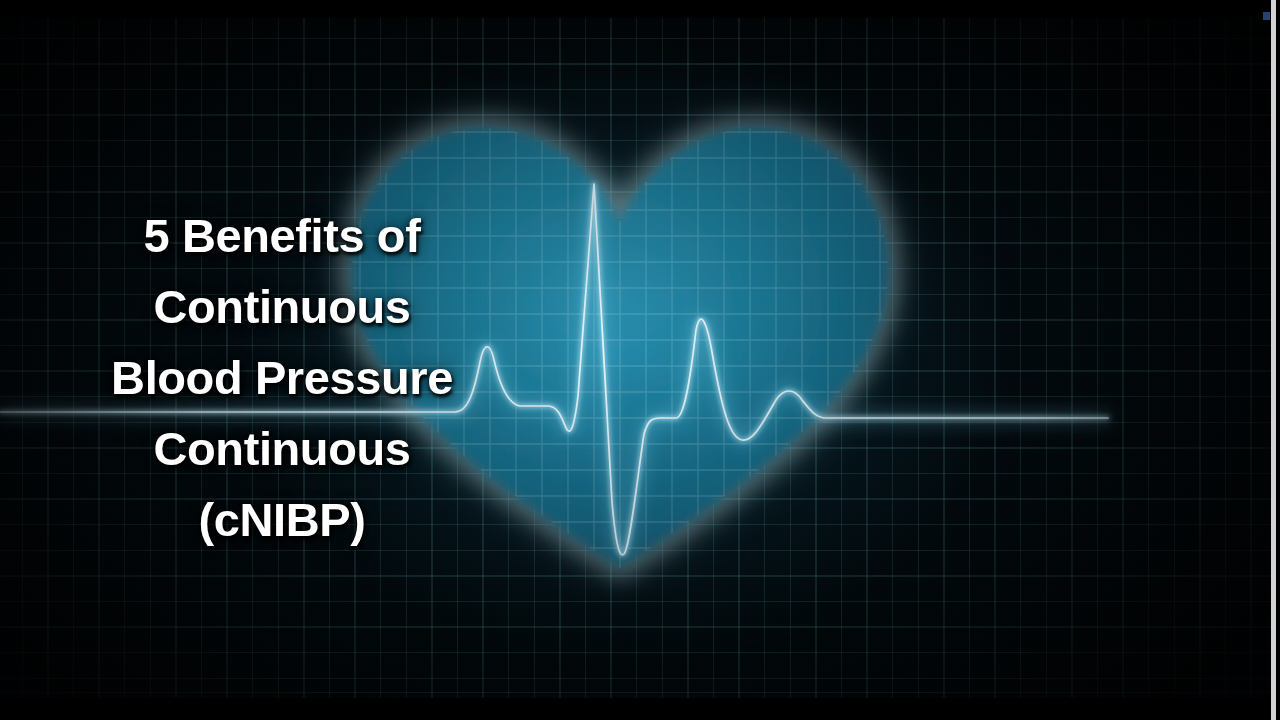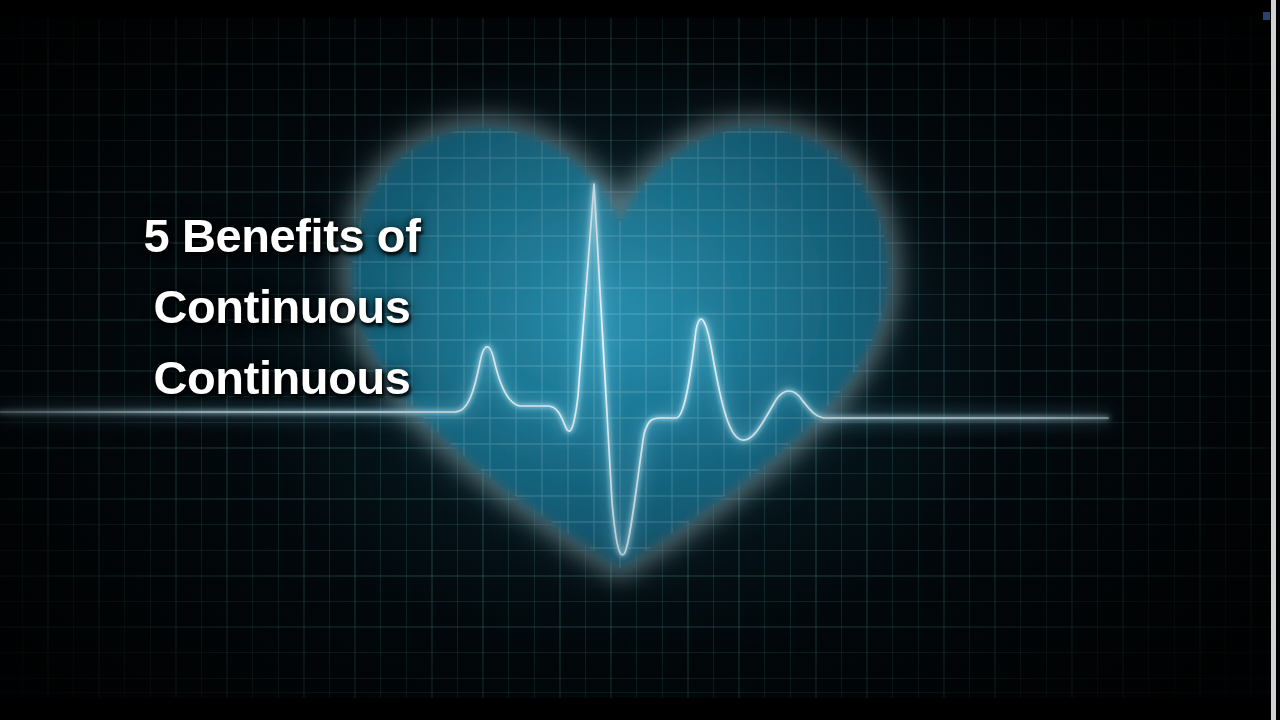--- a/index.html
+++ b/index.html
@@ -320,21 +320,23 @@
                  C 810 410, 816 418, 826 418
                  L 1108 418" fill="none" stroke="#e8f9ff" stroke-width="1.7" stroke-linecap="round" stroke-linejoin="round" opacity="0.98"></path>
       </g>
     </svg>
 
     <div class="grid-vignette"></div>
 
     <div class="title-block">
       <span class="title-line">5 Benefits of</span>
       <span class="title-line">Continuous</span>
+      <span class="title-line">Blood Pressure</span>
       <span class="title-line">Continuous</span>
+      <span class="title-line">(cNIBP)</span>
     </div>
 
   </div>
 
   <div class="letterbox letterbox-top"></div>
   <div class="letterbox letterbox-bottom"></div>
   <div class="edge-strip"></div>
   <div class="corner-mark"></div>
 
 </div>

